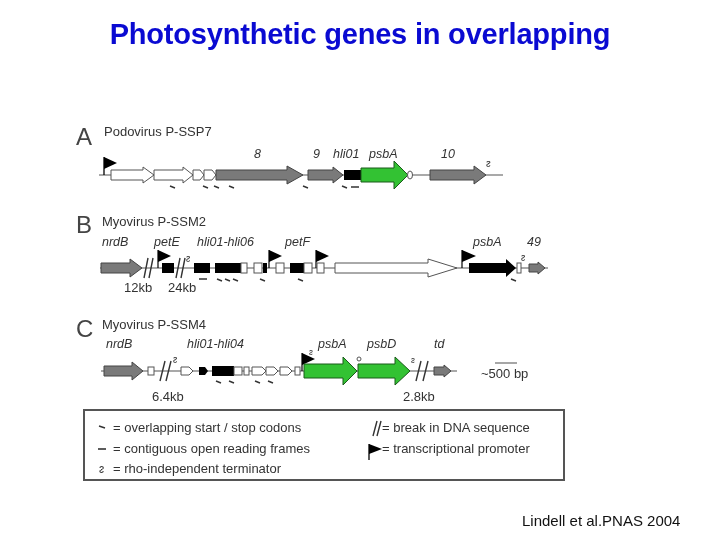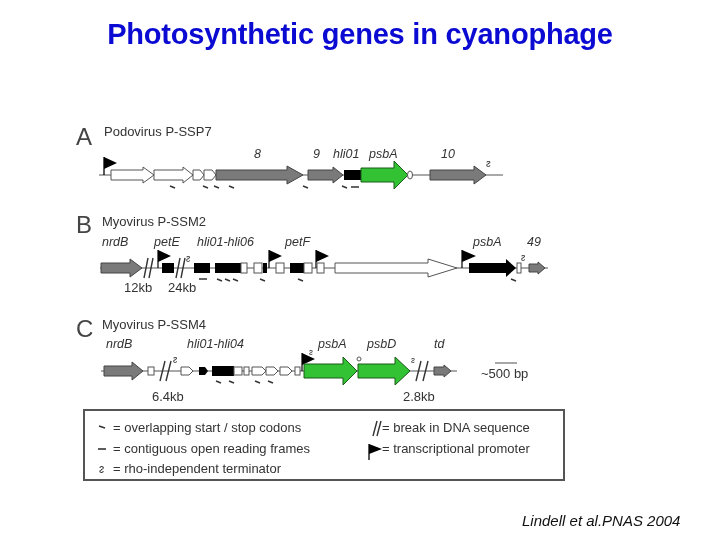--- a/index.html
+++ b/index.html
@@ -1,35 +1,35 @@
 <!DOCTYPE html>
 <html><head>
 <meta charset="utf-8">
 <style>
   html, body { margin: 0; padding: 0; background: #ffffff; }
   body { width: 720px; height: 540px; position: relative; overflow: hidden;
          font-family: "Liberation Sans", sans-serif; }
   .title { position: absolute; left: 0; top: 18px; width: 720px; text-align: center;
            font-size: 29px; font-weight: bold; color: #0a0ad2; letter-spacing: -0.2px; }
   .citation { position: absolute; left: 522px; top: 512px; font-size: 15px;
-              font-style: italic; color: #111; }
+              color: #111; }
   svg#diagram { position: absolute; left: 0; top: 0; }
   svg text { font-family: "Liberation Sans", sans-serif; fill: #333; }
   .panel-letter { font-size: 24px; fill: #444; }
   .phage-name { font-size: 13px; fill: #333; }
   .gene-label { font-size: 12.5px; font-style: italic; fill: #333; }
   .kb-label { font-size: 13px; fill: #333; }
   .legend-text { font-size: 13px; fill: #333; }
   .legend-box { position: absolute; left: 83px; top: 409px; width: 482px; height: 72px;
                 border: 2px solid #555; box-sizing: border-box; background: #fff; }
 </style>
 </head>
 <body>
 
-<div class="title">Photosynthetic genes in cyanophage</div>
+<div class="title">Photosynthetic genes in overlapping</div>
 
 <div class="legend-box"></div>
 
 <svg id="diagram" width="720" height="540" viewBox="0 0 720 540">
   <defs>
     <marker id="none"></marker>
   </defs>
 
   <g>
     <text class="panel-letter" x="76" y="145">A</text>

